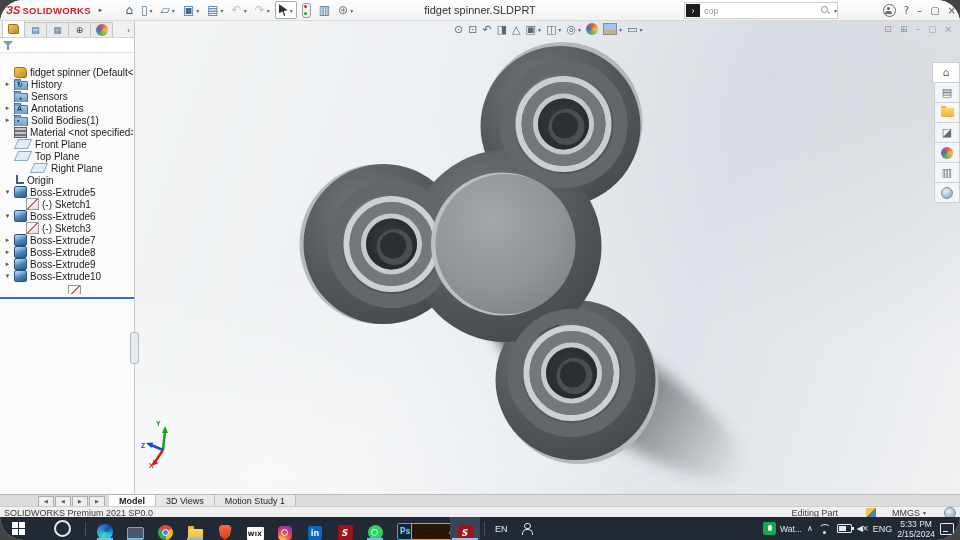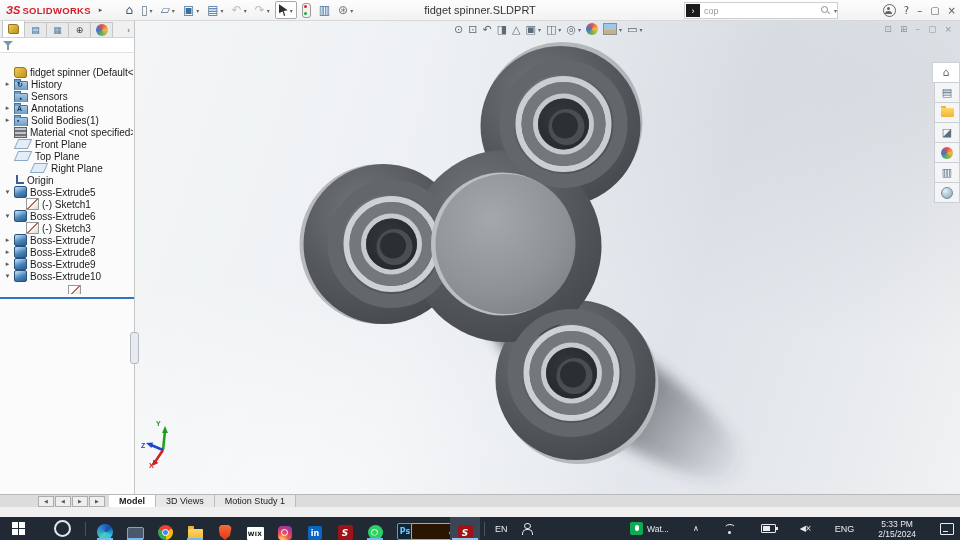--- a/index.html
+++ b/index.html
@@ -1,17 +1,17 @@
 <!DOCTYPE html>
 <html><head>
 <meta charset="utf-8">
 <style>
   html,body{margin:0;padding:0;background:#444;}
   #app{position:relative;width:960px;height:540px;overflow:hidden;background:#f0f0f0;
-       font-family:"Liberation Sans",sans-serif;-webkit-font-smoothing:antialiased;}
+       font-family:"Liberation Sans",sans-serif;border-radius:23px;-webkit-font-smoothing:antialiased;}
   .glyph,.caret,.arrow,.navbtn,.ptab,.tp{font-family:"DejaVu Sans",sans-serif;}
 
   
   #titlebar{position:absolute;left:0;top:0;right:0;height:20px;background:linear-gradient(#fdfdfd,#f2f2f2);
             border-bottom:1px solid #d8d8d8;display:flex;align-items:center;padding:0 4px;z-index:30;}
   #logo{display:flex;align-items:baseline;gap:2px;margin-left:2px;}
   #logo-mark{color:#d21e2b;font-weight:bold;font-style:italic;font-size:11px;}
   #logo-text{color:#d21e2b;font-weight:bold;font-size:9.5px;letter-spacing:.3px;}
   #menu-arrow{font-size:7px;color:#555;margin:0 6px 0 8px;}
   #qa-icons{display:flex;align-items:center;gap:2px;margin-left:14px;}
@@ -126,21 +126,21 @@
   #tb-search-label{flex:1;white-space:nowrap;overflow:hidden;}
   .copilot-pill{width:30px;height:15px;background:#fff;border-radius:8px;display:flex;align-items:center;justify-content:center;flex:none;}
   .copilot-dot{width:11px;height:11px;border-radius:50%;background:conic-gradient(#7b5cf0,#2aa8f2,#35d07f,#f6b93b,#ee5fa7,#7b5cf0);}
   .ki-cortana{width:13px;height:13px;border:2px solid #e4e8eb;border-radius:50%;margin:0 10px;}
   .tbsep{width:1px;height:14px;background:#49525c;margin:0 4px;flex:none;}
   #tb-apps{display:flex;align-items:center;height:23px;}
   .tb-app{width:30px;height:23px;display:flex;align-items:flex-end;justify-content:center;position:relative;}
   .tb-app.open::after{content:"";position:absolute;bottom:0;left:7px;right:7px;height:2px;background:#76b9ed;}
   .tb-app.active{background:#3a4656;}
   .tb-app.active::after{left:2px;right:2px;background:#8ec9f5;}
-  #tray{margin-left:auto;display:flex;align-items:center;gap:24px;padding-right:6px;font-size:9px;}
+  #tray{margin-left:auto;display:flex;align-items:center;gap:5px;padding-right:6px;font-size:9px;}
   #tray-app{display:flex;align-items:center;gap:4px;}
   #tray-app-label{font-size:8.5px;color:#e8ecef;}
   #clock{text-align:center;font-size:8.5px;line-height:10px;}
 
   
   .ki{display:inline-flex;align-items:center;justify-content:center;font-family:"DejaVu Sans",sans-serif;}
   .ki-edge{width:16px;height:16px;border-radius:50%;background:conic-gradient(from 210deg,#45d3b0,#2c7cd8 30%,#174e9e 55%,#2cc3e0 75%,#45d3b0);}
   .ki-laptop{width:15px;height:11px;background:#49586a;border:1px solid #90a0b0;border-radius:2px;position:relative;}
   .ki-laptop::after{content:"";position:absolute;left:-2px;bottom:-3px;width:17px;height:2px;background:#90a0b0;border-radius:1px;}
   .ki-chrome{width:15px;height:15px;border-radius:50%;background:conic-gradient(from -60deg,#ea4335 0 33%,#fbbc05 0 66%,#34a853 0 100%);position:relative;}
@@ -545,20 +545,30 @@
         <span class="navbtn">▶</span>
         <span class="navbtn">▶</span>
       </div>
     <div id="btabs" style="display:flex;">
         <span class="btab active">Model</span>
         <span class="btab">3D Views</span>
         <span class="btab">Motion Study 1</span>
       </div>
   </div>
 
+  <div id="statusbar">
+    <span id="sb-product">SOLIDWORKS Premium 2021 SP0.0</span>
+    <div id="sb-right">
+      <span id="sb-mode">Editing Part</span>
+      <span class="sb-ic"></span>
+      <span id="sb-units">MMGS</span>
+      <span id="sb-caret">▾</span>
+      <span class="ki ki-globe"></span>
+    </div>
+  </div>
 
   <div id="taskbar">
     <div id="start">
         <span class="winlogo"></span>
       </div>
     <span class="ki ki-cortana"></span>
     <span class="tbsep"></span>
     <div id="tb-apps">
         <div class="tb-app open">
           <span class="ki ki-edge"></span>

